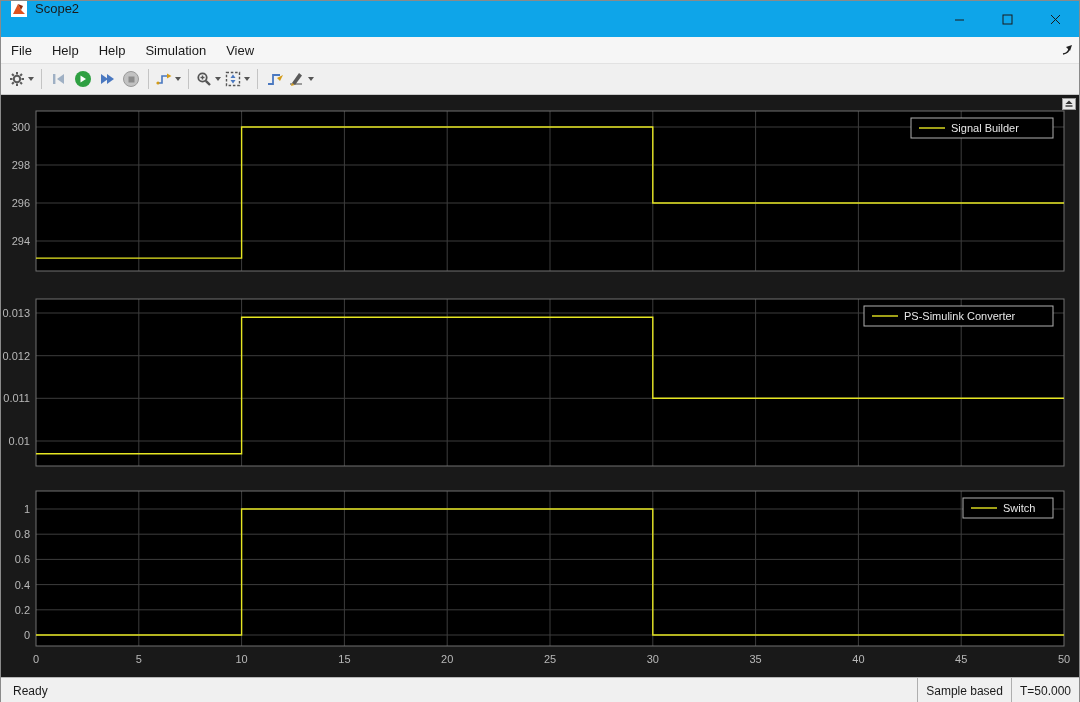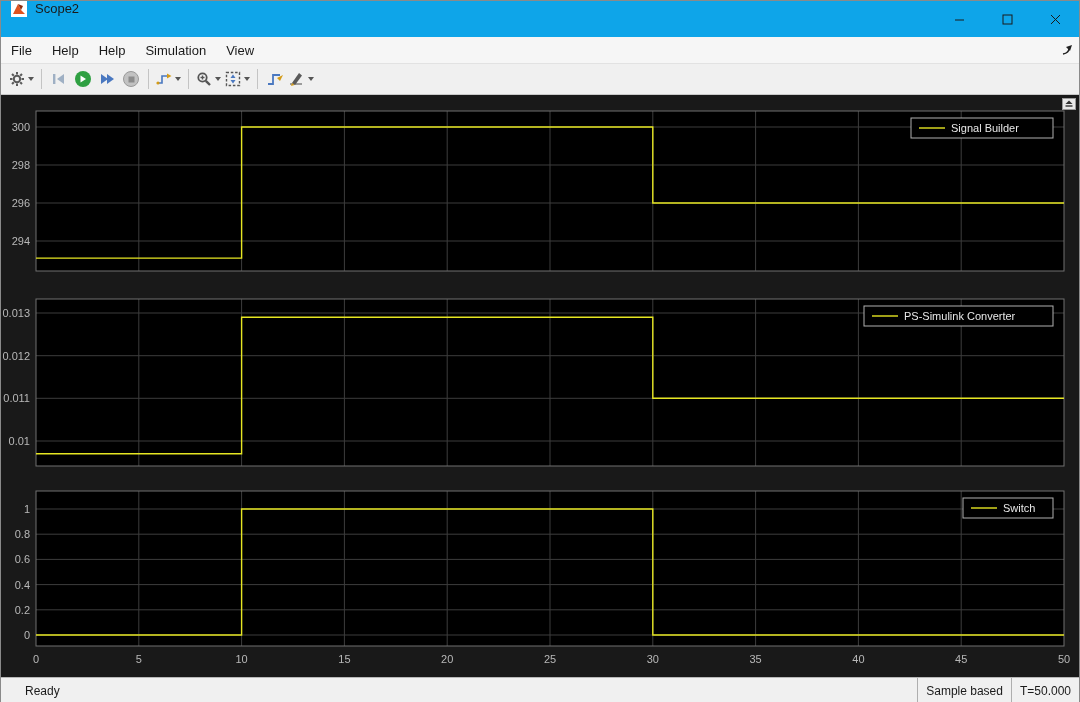--- a/index.html
+++ b/index.html
@@ -34,21 +34,21 @@
   
   .plot-area { position:relative; flex:0 0 582px; height:582px; background:#191919; }
   .plot-area svg text.tick { fill:#b8b8b8; font:11px "Liberation Sans", sans-serif; }
   .plot-area svg text.legend-text { fill:#e8e8e8; font:11px "Liberation Sans", sans-serif; }
   .collapse-btn { position:absolute; top:3px; right:3px; width:14px; height:12px; background:#e8e8e8;
     border:1px solid #9a9a9a; display:flex; align-items:center; justify-content:center; cursor:pointer; }
 
   
   .statusbar { height:26px; flex:0 0 26px; background:#f0f0f0; border-top:1px solid #b8b8b8;
     display:flex; align-items:center; font-size:12px; color:#1a1a1a; }
-  .status-left { padding-left:24px; flex:1; }
+  .status-left { padding-left:12px; flex:1; }
   .status-cell { height:100%; display:flex; align-items:center; padding:12px 8px;
     border-left:1px solid #aeaeae; }
 </style>
 </head>
 <body>
 
 <div class="window">
 
   <div class="titlebar">
     <span class="app-icon">

